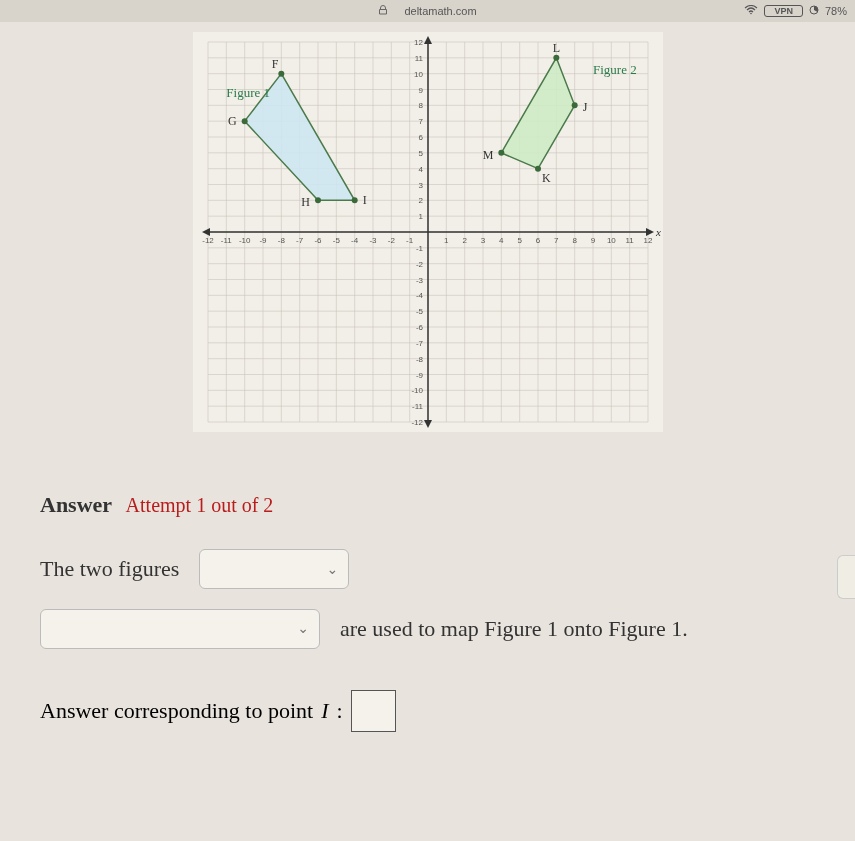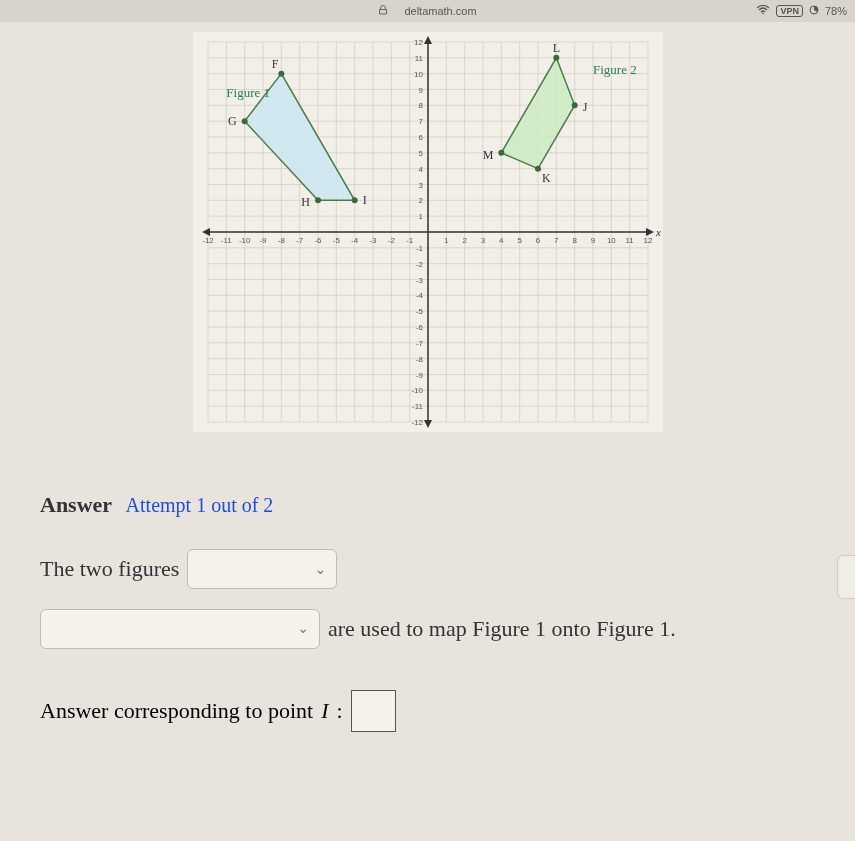--- a/index.html
+++ b/index.html
@@ -31,21 +31,21 @@
     position: absolute;
     right: 8px;
     display: flex;
     align-items: center;
     gap: 6px;
     font-size: 11px;
   }
   .vpn-badge {
     border: 1px solid #555;
     border-radius: 3px;
-    padding: 0 3px;
+    padding: 0 9px;
     font-size: 9px;
     font-weight: bold;
   }
   .content {
     padding: 10px 20px 20px 20px;
   }
   .chart-container {
     width: 470px;
     height: 400px;
     margin: 0 auto;
@@ -58,33 +58,33 @@
     padding: 0 20px;
   }
   .answer-header {
     font-size: 22px;
     color: #333;
     margin-bottom: 30px;
   }
   .answer-header b { font-weight: bold; }
   .attempt-text {
     font-weight: normal;
-    color: #1d4ed8;
+    color: #b91c1c;
     font-size: 20px;
     margin-left: 8px;
   }
   .sentence {
     font-size: 22px;
     color: #333;
     line-height: 1.9;
     margin-bottom: 18px;
     display: flex;
     flex-wrap: wrap;
     align-items: center;
-    gap: 8px;
+    gap: 20px;
   }
   .dropdown {
     display: inline-flex;
     align-items: center;
     justify-content: flex-end;
     border: 1px solid #bbb;
     border-radius: 6px;
     background: #f5f2eb;
     height: 40px;
     padding: 0 10px;

